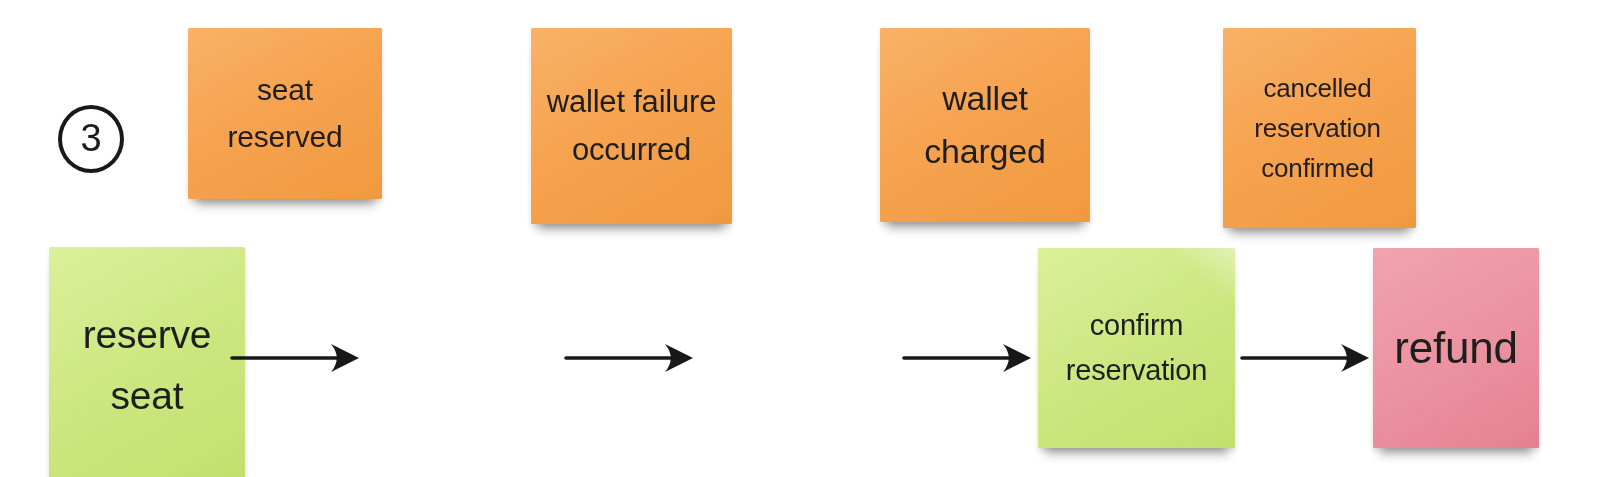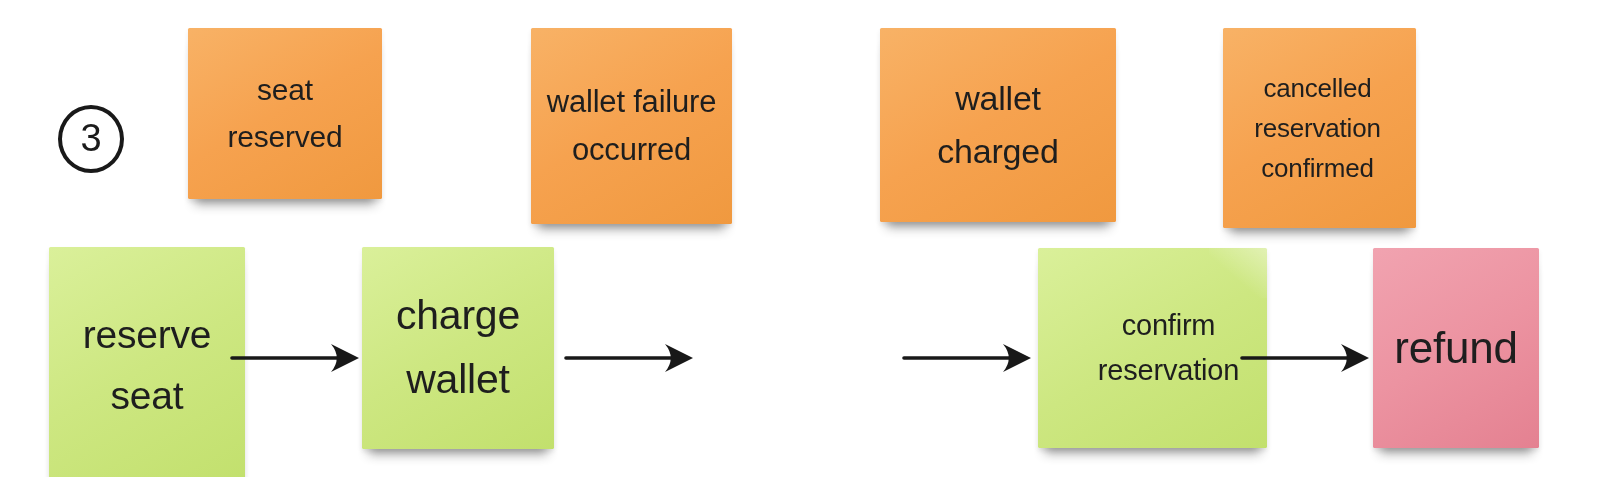--- a/index.html
+++ b/index.html
@@ -71,26 +71,26 @@
     right: 0;
     width: 58px;
     height: 50px;
     background: linear-gradient(to bottom left, rgba(255,255,255,0.38), rgba(255,255,255,0) 58%);
     pointer-events: none;
   }
 
   
   .pos-e0 { left: 188px;  top: 28px;  width: 194px; height: 171px; }
   .pos-e1 { left: 531px;  top: 28px;  width: 201px; height: 196px; }
-  .pos-e2 { left: 880px;  top: 28px;  width: 236px; height: 194px; }
+  .pos-e2 { left: 880px;  top: 28px;  width: 210px; height: 194px; }
   .pos-e3 { left: 1223px; top: 28px;  width: 193px; height: 200px; }
   .pos-f0 { left: 27px;   top: 247px; width: 196px; height: 237px; margin-left: 22px; }
   .pos-f1 { left: 362px;  top: 247px; width: 192px; height: 202px; }
   .pos-f2 { left: 698px;  top: 247px; width: 199px; height: 200px; }
-  .pos-f3 { left: 1038px; top: 248px; width: 197px; height: 200px; padding-left: 32px; }
+  .pos-f3 { left: 1038px; top: 248px; width: 197px; height: 200px; }
   .pos-f4 { left: 1373px; top: 248px; width: 166px; height: 200px; }
 
   
   .fs26 { font-size: 26px; padding-left: 8px; }
   .fs29 { font-size: 29px; }
   .fs30 { font-size: 30px; }
   .fs31 { font-size: 31px; }
   .fs34 { font-size: 34px; }
   .fs39 { font-size: 39px; }
   .fs41 { font-size: 41px; }
@@ -133,23 +133,20 @@
   <div class="note orange pos-e2">
     <span class="note-text fs34">wallet charged</span>
   </div>
   <div class="note orange pos-e3">
     <span class="note-text fs26">cancelled reservation confirmed</span>
   </div>
 
   <div class="note green pos-f0">
     <span class="note-text fs39">reserve seat</span>
   </div>
-  <div class="note green pos-f1">
-    <span class="note-text fs41">charge wallet</span>
-  </div>
   <div class="note green fold-tr pos-f3">
     <span class="note-text fs29">confirm reservation</span>
   </div>
   <div class="note pink pos-f4">
     <span class="note-text fs44">refund</span>
   </div>
 
   <svg class="arrow pos-a0" viewBox="0 0 130 34">
     <line x1="2" y1="17" x2="110" y2="17"></line>
     <path d="M129 17 L101 3 Q112.5 17 101 31 Z"></path>

